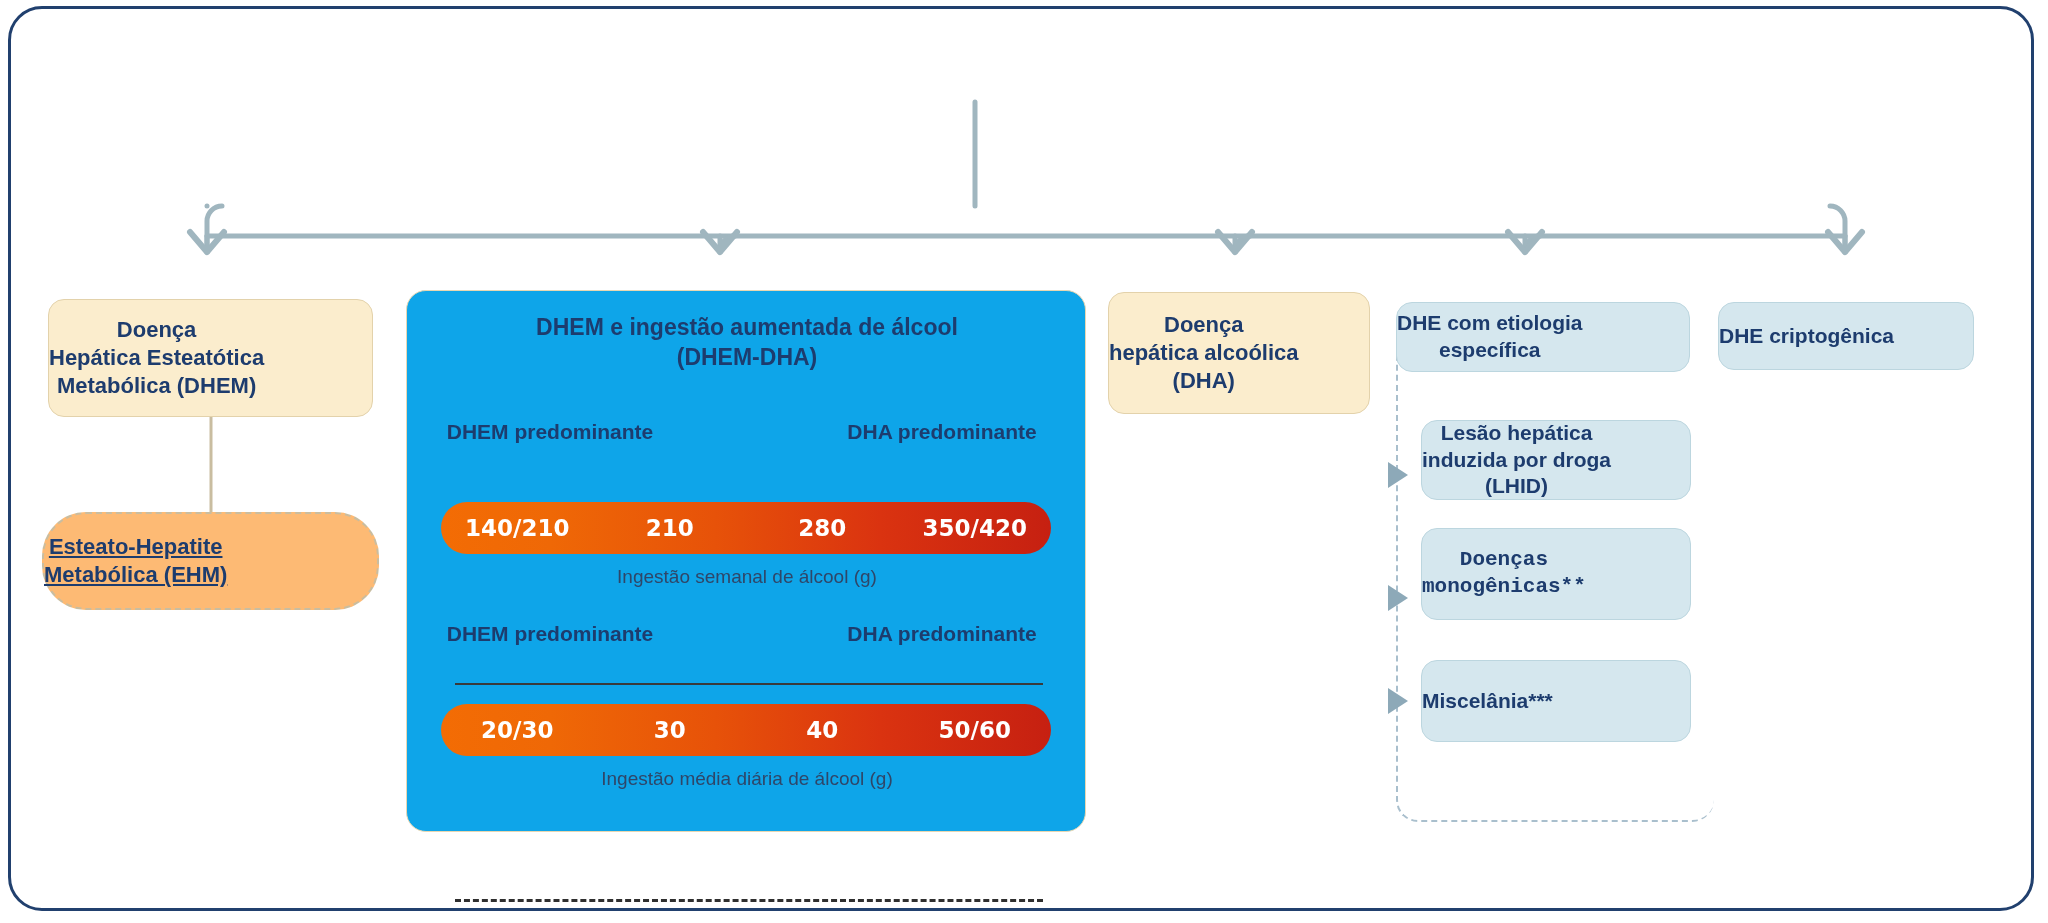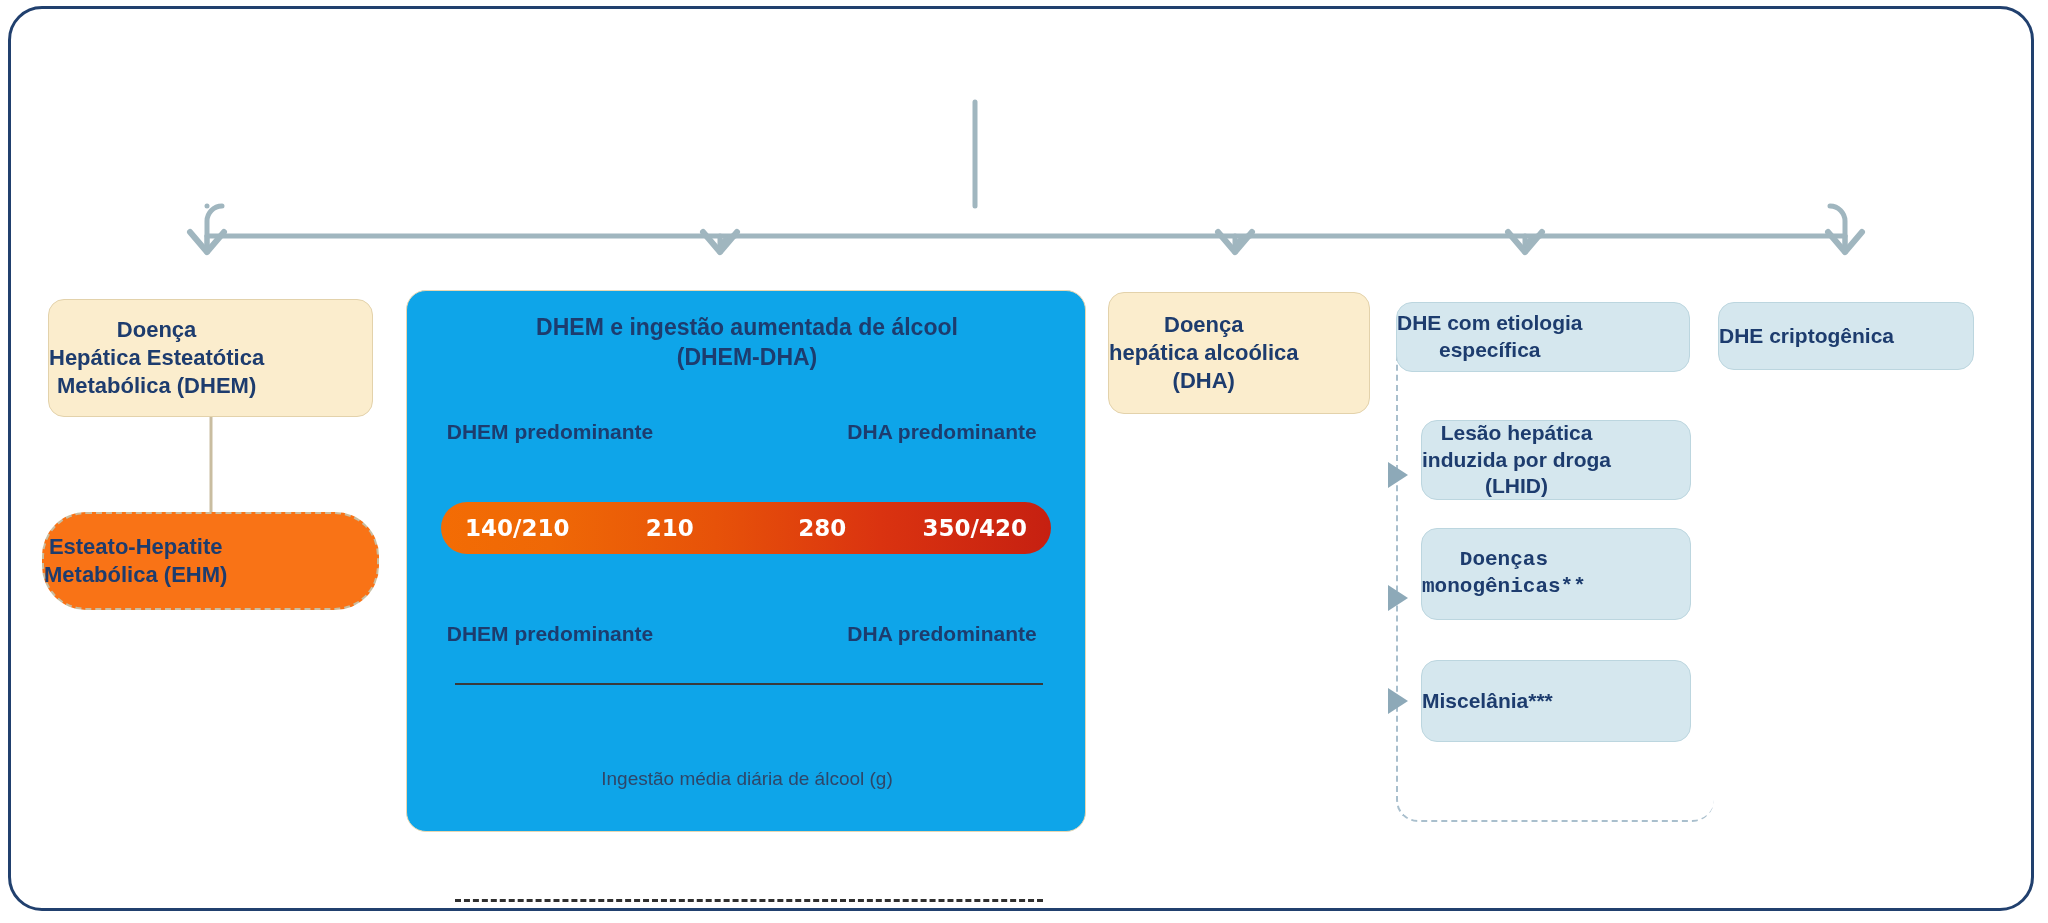--- a/index.html
+++ b/index.html
@@ -36,21 +36,21 @@
     display:flex;align-items:center;justify-content:flex-start;text-align:center;
     color:#1d3c6e;font-weight:bold;line-height:1.28;
   }
   .box-cream{
     background:#fbedcd;border:1px solid #e3d2ab;border-radius:16px;
   }
   .box-blue{
     background:#d5e7ee;border:1px solid #bcd6df;border-radius:16px;
   }
   .box-dashed{
-    background:#f97316;border:2px dashed #c9bda0;border-radius:44px;
+    background:#fdba74;border:2px dashed #c9bda0;border-radius:44px;text-decoration:underline;
   }
 
   
   #dhem-box{left:48px;top:299px;width:325px;height:118px;font-size:22px;}
   #ehm-box{left:42px;top:512px;width:337px;height:98px;font-size:22px;}
 
   
   #center-panel{
     position:absolute;left:406px;top:290px;width:680px;height:542px;
     background:#0ea5e9;border:1px solid #e8d7b2;border-radius:20px;box-sizing:border-box;
@@ -175,28 +175,36 @@
 predominante</div>
 
     <div class="bar" id="bar-weekly" style="left:34px;top:211px;width:610px;
          background:linear-gradient(90deg,#f36c04 0%,#ef6806 18%,#e75209 45%,#da3310 72%,#c62011 100%);">
       <span class="bar-val">140/210</span>
       <span class="bar-val">210</span>
       <span class="bar-val">280</span>
       <span class="bar-val">350/420</span>
     </div>
 
+    <div class="bar-caption" style="top:275px;">Ingestão semanal de álcool (g)</div>
 
     <div class="hr-dashed"></div>
 
     <div class="grp-label" style="left:38px;top:330px;width:210px;">DHEM
 predominante</div>
     <div class="grp-label" style="left:430px;top:330px;width:210px;">DHA
 predominante</div>
 
+    <div class="bar" id="bar-daily" style="left:34px;top:413px;width:610px;
+         background:linear-gradient(90deg,#f36c04 0%,#ef6806 18%,#e75209 45%,#da3310 72%,#c62011 100%);">
+      <span class="bar-val">20/30</span>
+      <span class="bar-val">30</span>
+      <span class="bar-val">40</span>
+      <span class="bar-val">50/60</span>
+    </div>
 
     <div class="bar-caption" style="top:477px;">Ingestão média diária de álcool (g)</div>
   </div>
 
   <div class="box box-cream" id="dha-box">
     <span style="white-space:pre-line;">Doença
 hepática alcoólica
 (DHA)</span>
   </div>
 

